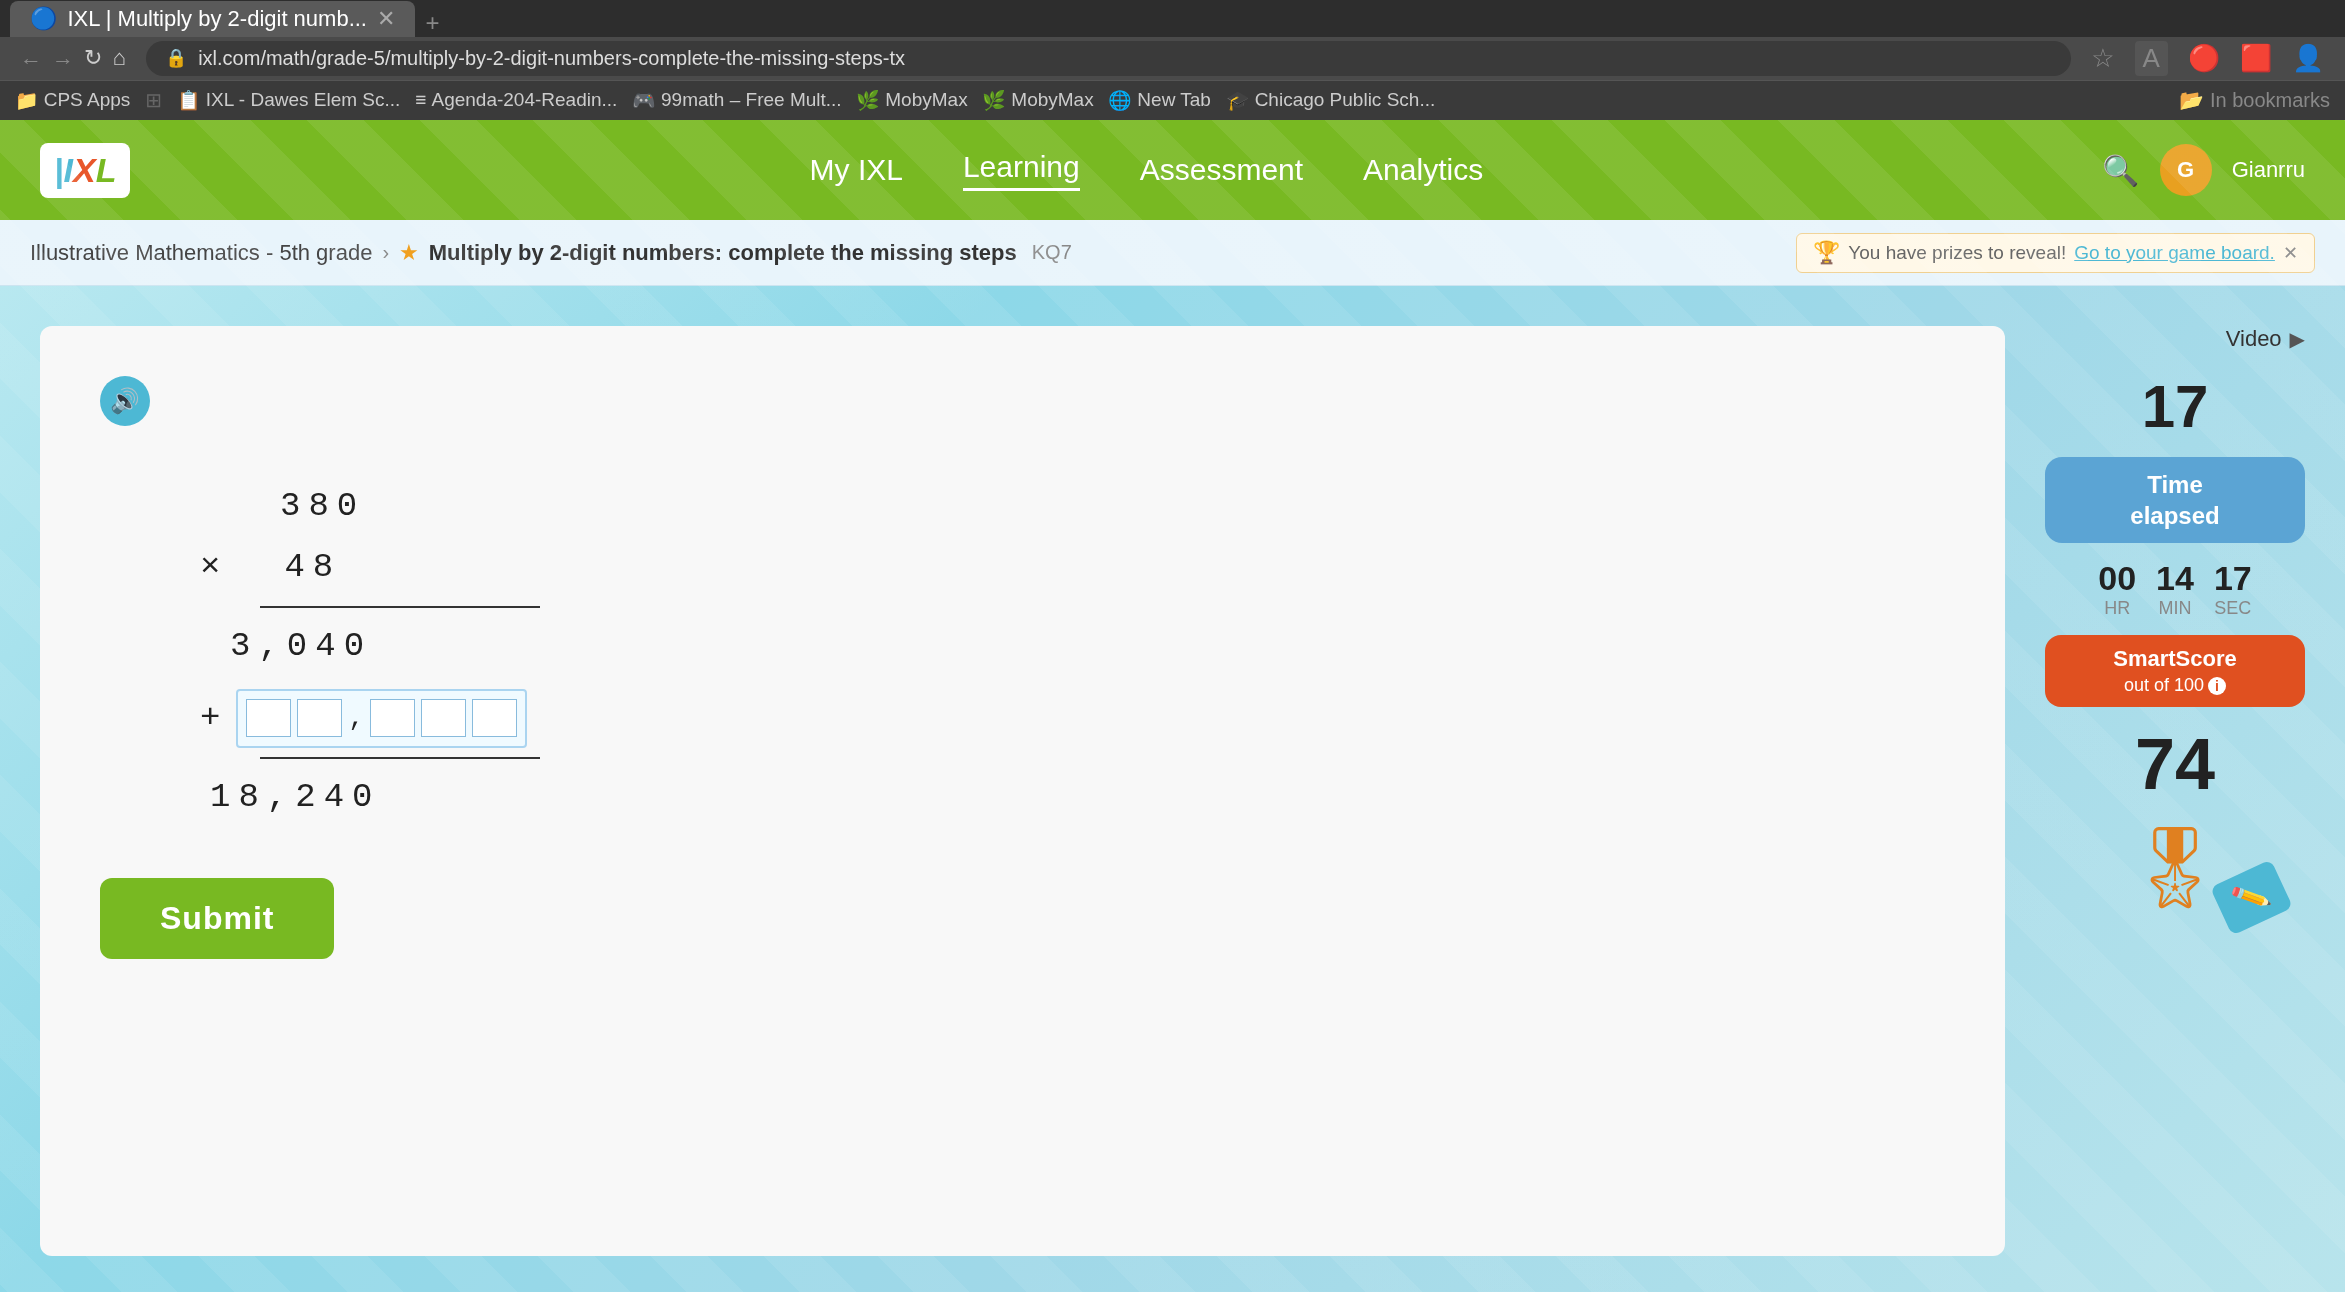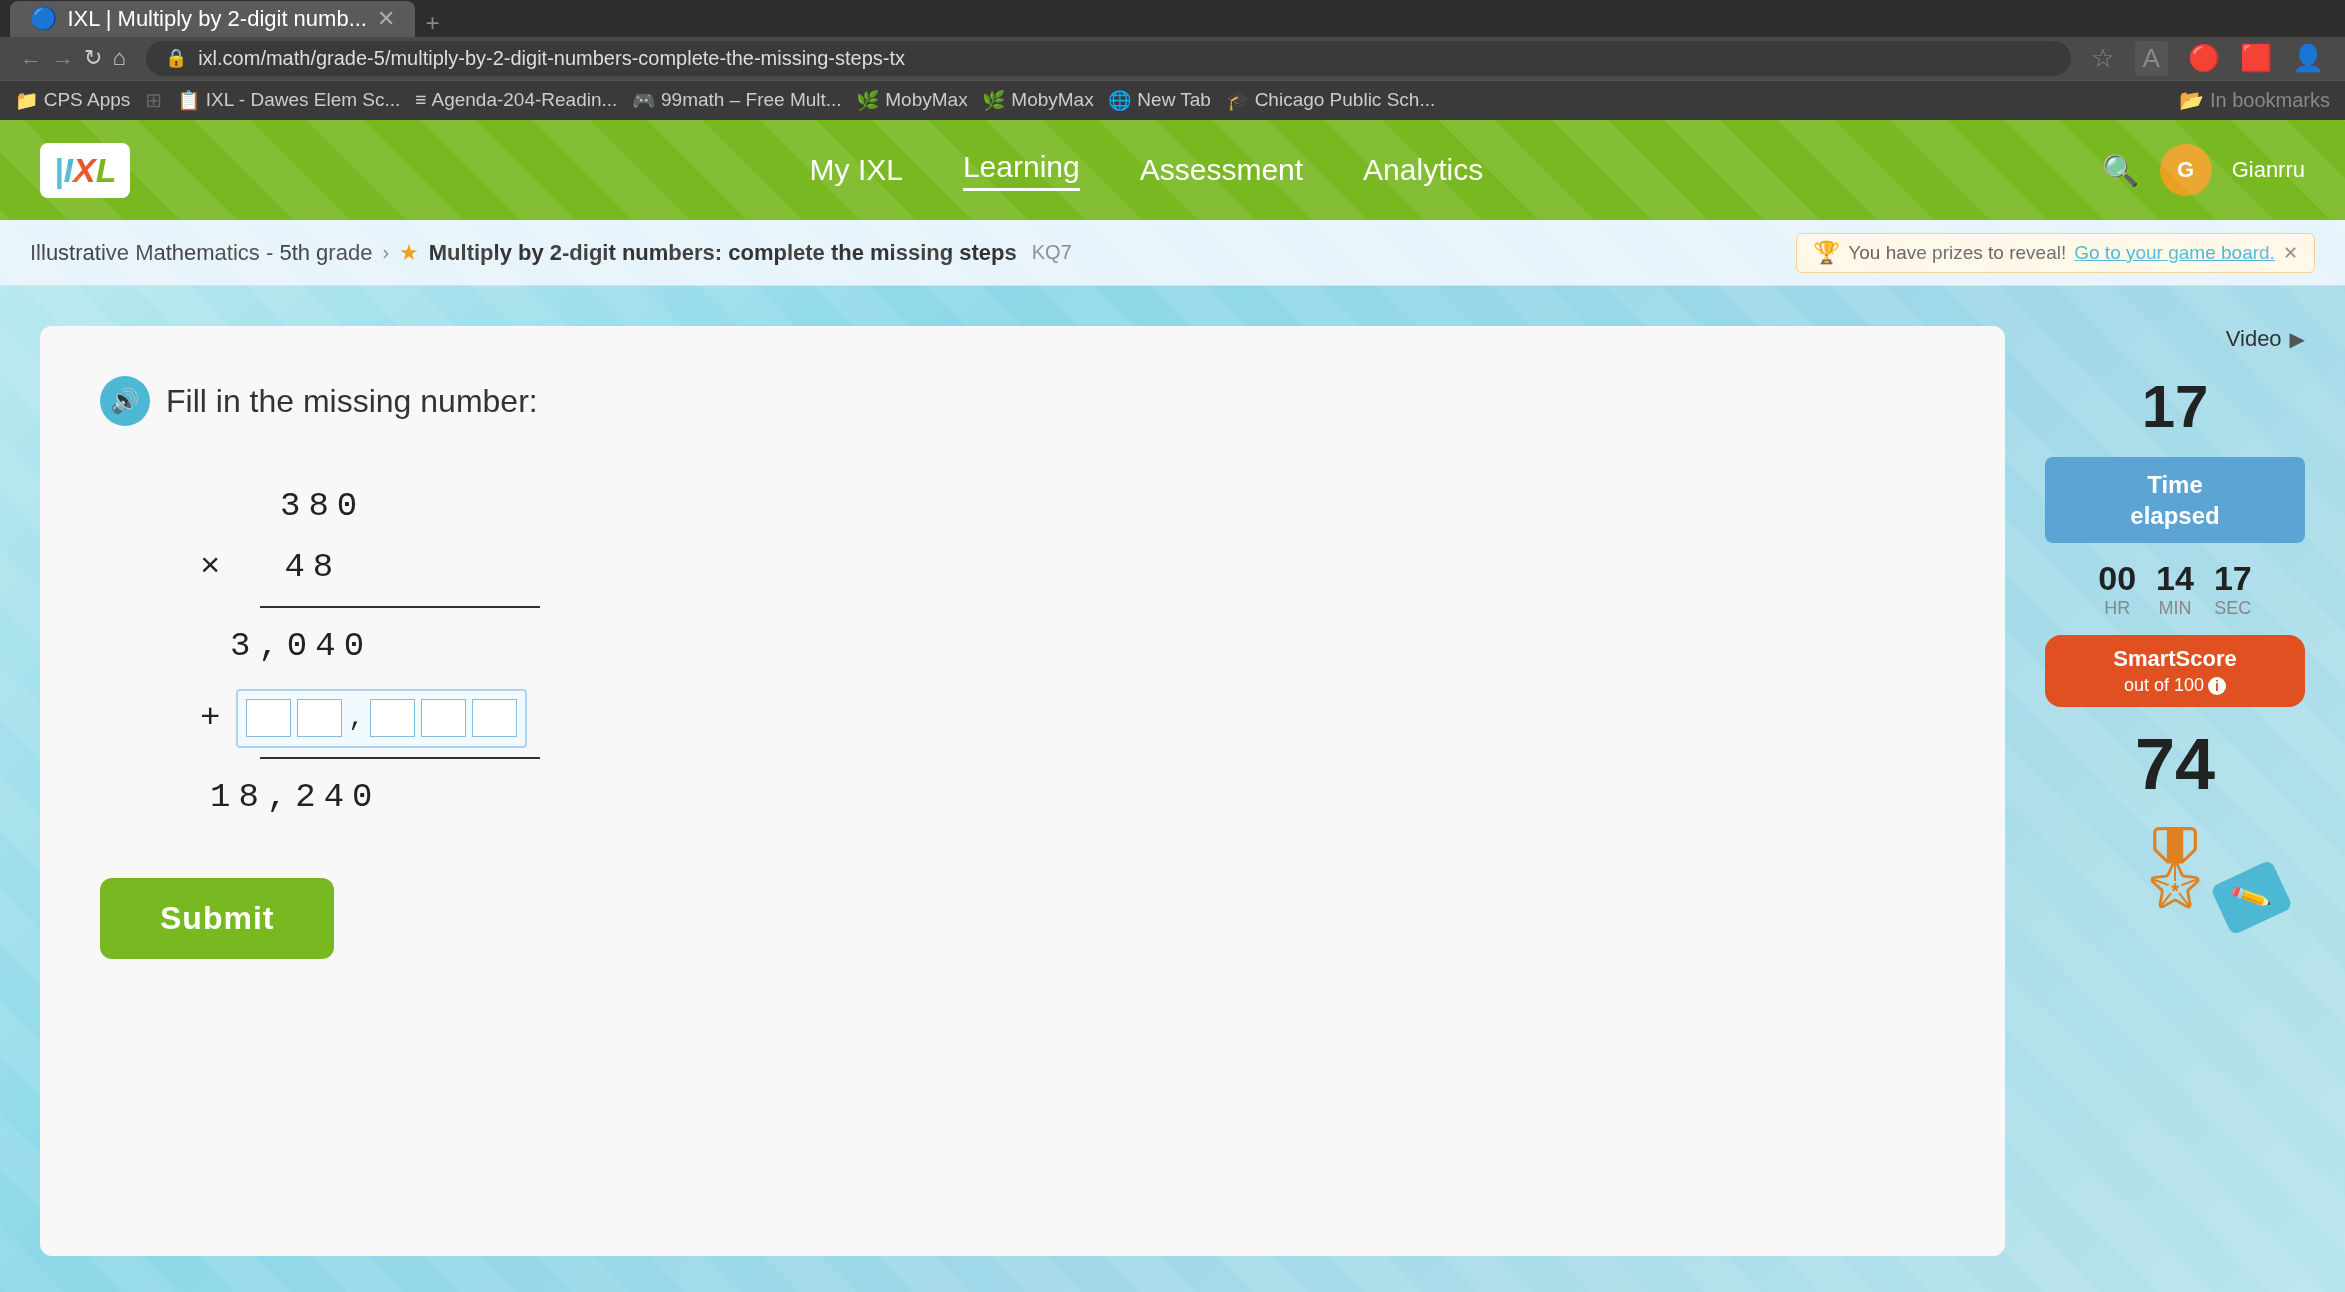--- a/index.html
+++ b/index.html
@@ -262,21 +262,21 @@
       line-height: 1.3;
     }
     .questions-count {
       font-size: 60px;
       font-weight: bold;
       color: #222;
     }
     .time-elapsed-btn {
       background: #5ba4d4;
       color: #fff;
-      border-radius: 8px;
+      border-radius: 17px;
       padding: 12px 20px;
       text-align: center;
       font-size: 24px;
       font-weight: bold;
       cursor: pointer;
       width: 100%;
       line-height: 1.3;
     }
     .time-display {
       display: flex;
@@ -459,21 +459,20 @@
   </div>
 
   <div class="main-content">
     <div class="wavy-bg"></div>
 
     <div class="exercise-panel" style="position:relative;z-index:1;">
       <div class="question-header">
         <button class="audio-btn">
           <span class="audio-icon">🔊</span>
         </button>
-        <span class="question-text">Fill in the missing number:</span>
       </div>
 
       
       <div class="math-problem">
 
         <div class="math-row" style="margin-left:80px;">
           <span>3</span>
           <span>8</span>
           <span>0</span>
         </div>

